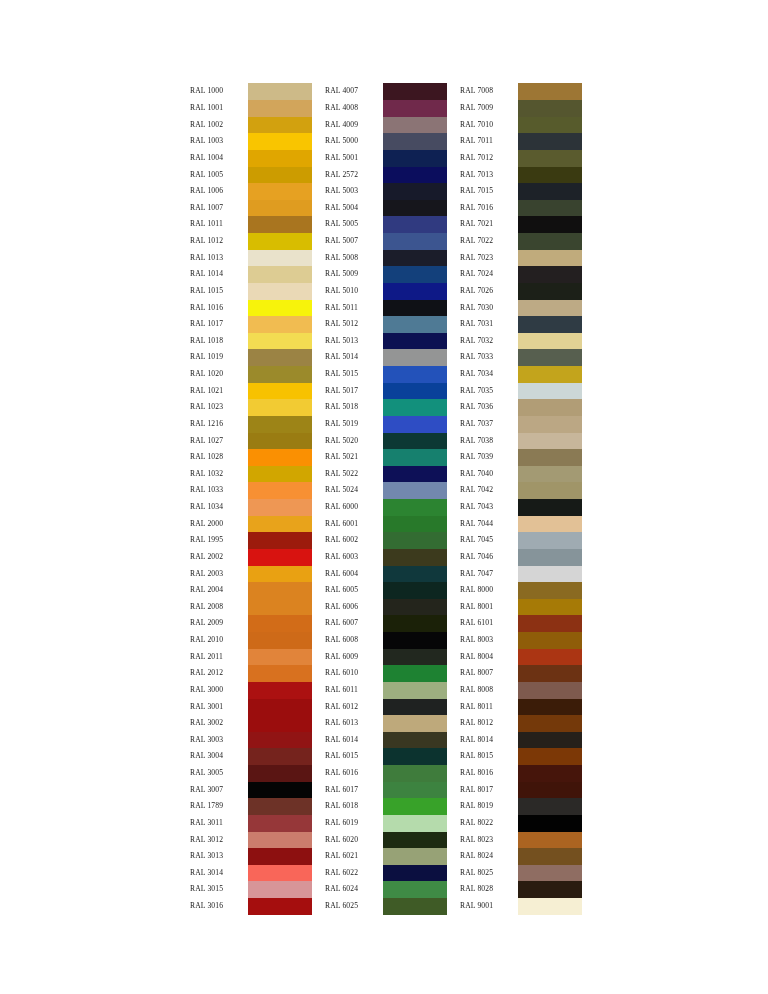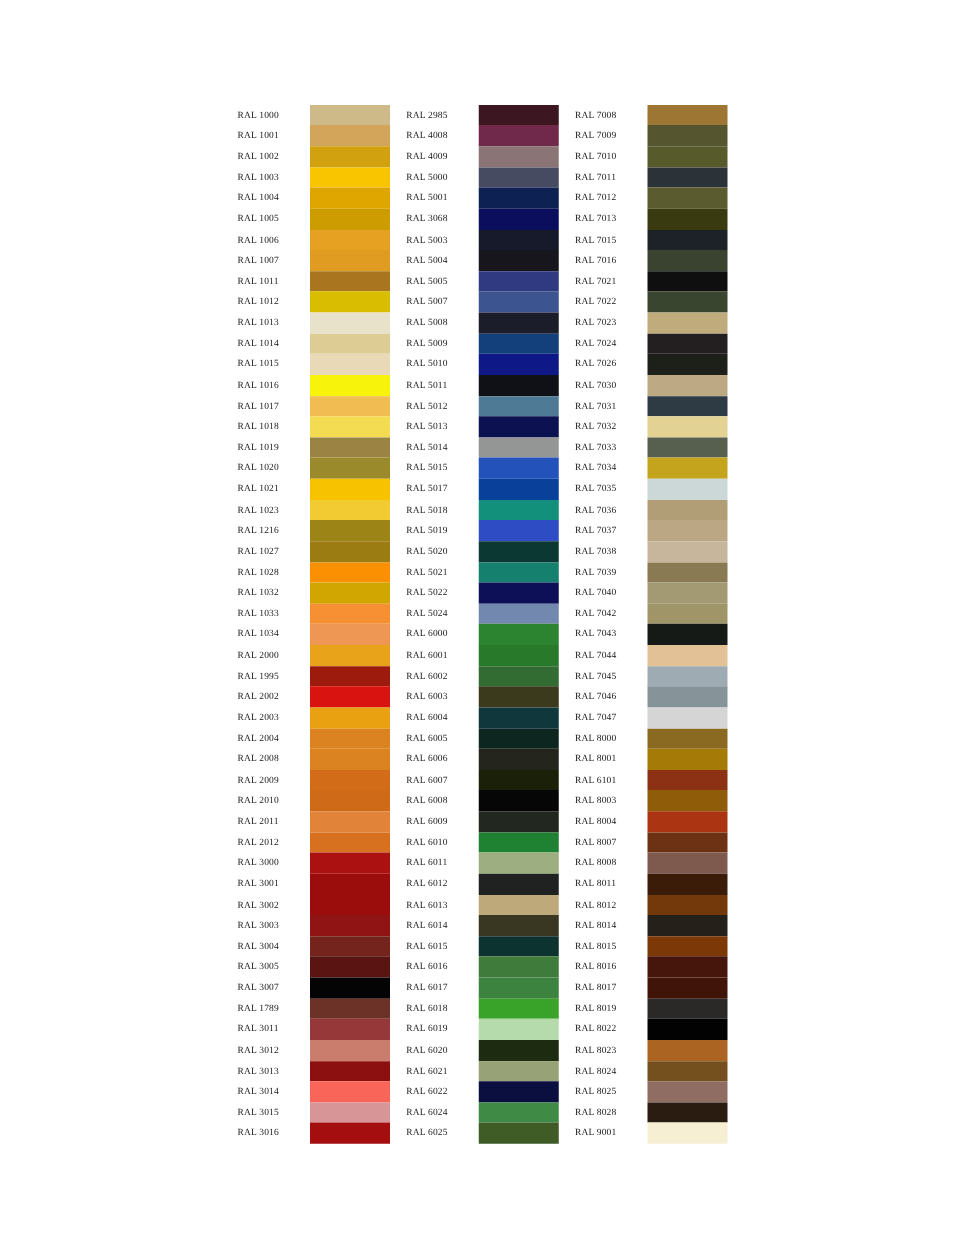--- a/index.html
+++ b/index.html
@@ -20,21 +20,21 @@
     background: #ffffff;
   }
   #chart {
     position: absolute;
     left: 190px;
     top: 83px;
     width: 390px;
     height: 832px;
     display: flex;
     flex-direction: row;
-    align-items: flex-end;
+    align-items: center;
   }
   .ral-column {
     width: 122px;
     margin-right: 13px;
     display: flex;
     flex-direction: column;
   }
   .ral-column:last-child {
     margin-right: 0;
   }
@@ -264,41 +264,41 @@
           <span class="ral-label">RAL 3015</span>
           <span class="ral-swatch" style="background-color: rgb(215, 149, 152);"></span>
         </div>
         <div class="ral-row">
           <span class="ral-label">RAL 3016</span>
           <span class="ral-swatch" style="background-color: rgb(165, 14, 14);"></span>
         </div>
       </div>
       <div class="ral-column">
         <div class="ral-row">
-          <span class="ral-label">RAL 2985</span>
+          <span class="ral-label">RAL 4007</span>
           <span class="ral-swatch" style="background-color: rgb(60, 22, 32);"></span>
         </div>
         <div class="ral-row">
           <span class="ral-label">RAL 4008</span>
           <span class="ral-swatch" style="background-color: rgb(112, 41, 75);"></span>
         </div>
         <div class="ral-row">
           <span class="ral-label">RAL 4009</span>
           <span class="ral-swatch" style="background-color: rgb(139, 116, 117);"></span>
         </div>
         <div class="ral-row">
           <span class="ral-label">RAL 5000</span>
           <span class="ral-swatch" style="background-color: rgb(71, 75, 97);"></span>
         </div>
         <div class="ral-row">
           <span class="ral-label">RAL 5001</span>
           <span class="ral-swatch" style="background-color: rgb(14, 33, 83);"></span>
         </div>
         <div class="ral-row">
-          <span class="ral-label">RAL 3068</span>
+          <span class="ral-label">RAL 2572</span>
           <span class="ral-swatch" style="background-color: rgb(11, 13, 93);"></span>
         </div>
         <div class="ral-row">
           <span class="ral-label">RAL 5003</span>
           <span class="ral-swatch" style="background-color: rgb(23, 26, 42);"></span>
         </div>
         <div class="ral-row">
           <span class="ral-label">RAL 5004</span>
           <span class="ral-swatch" style="background-color: rgb(22, 22, 28);"></span>
         </div>

